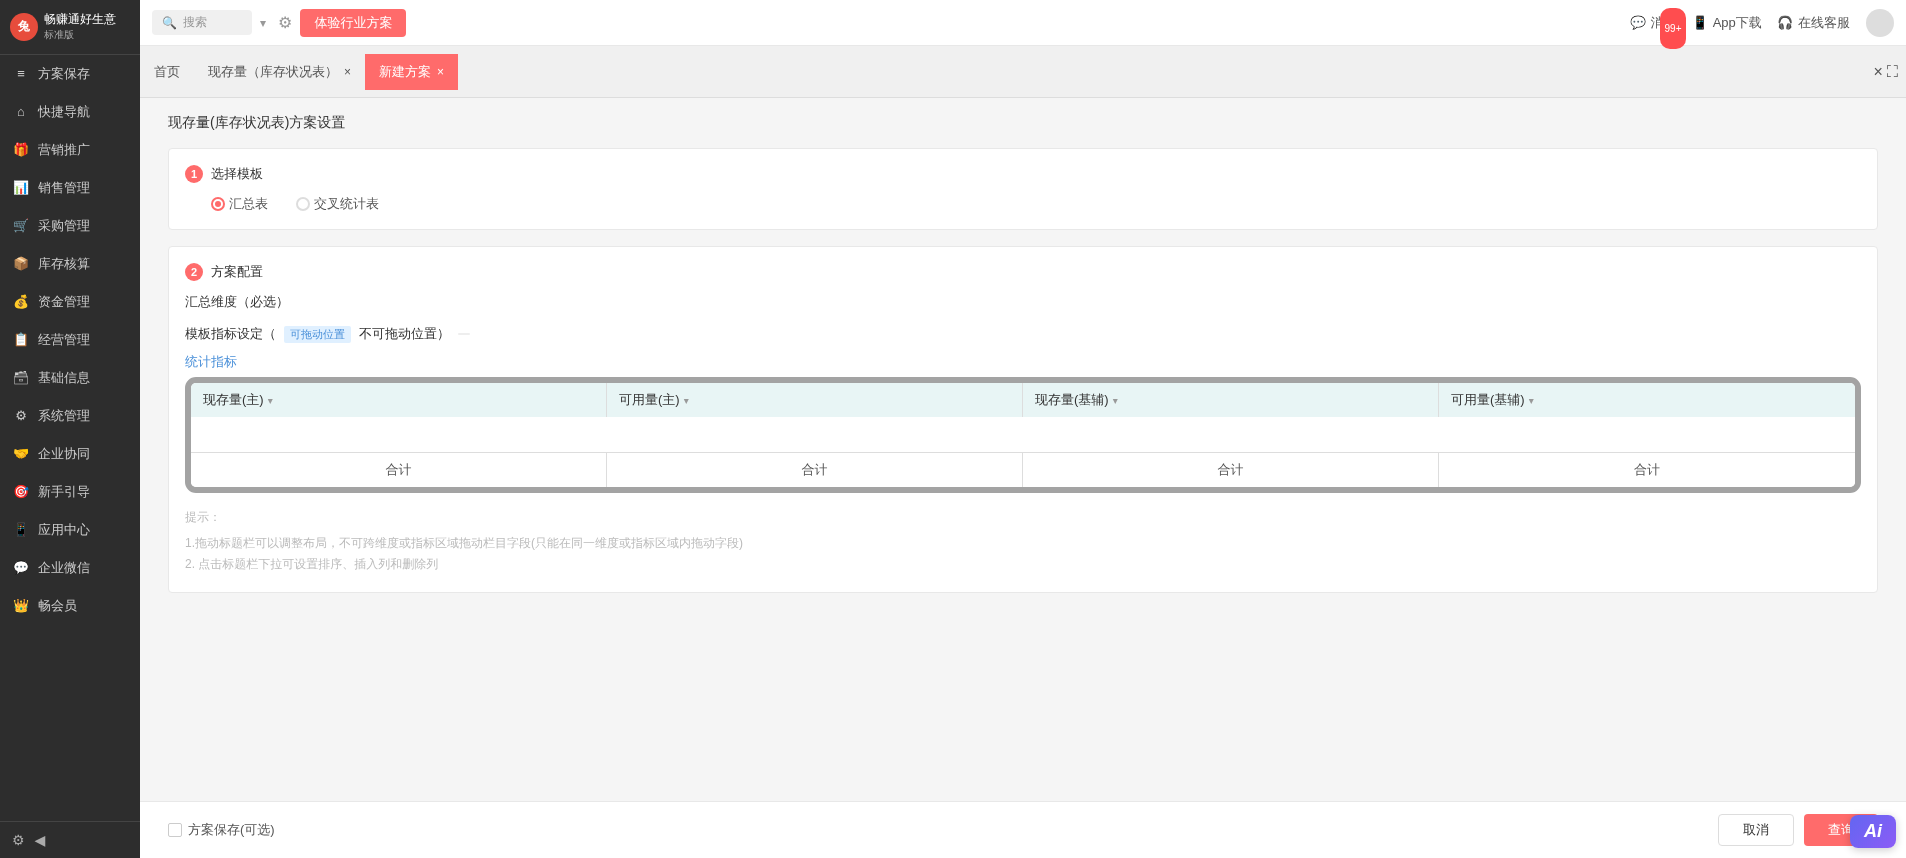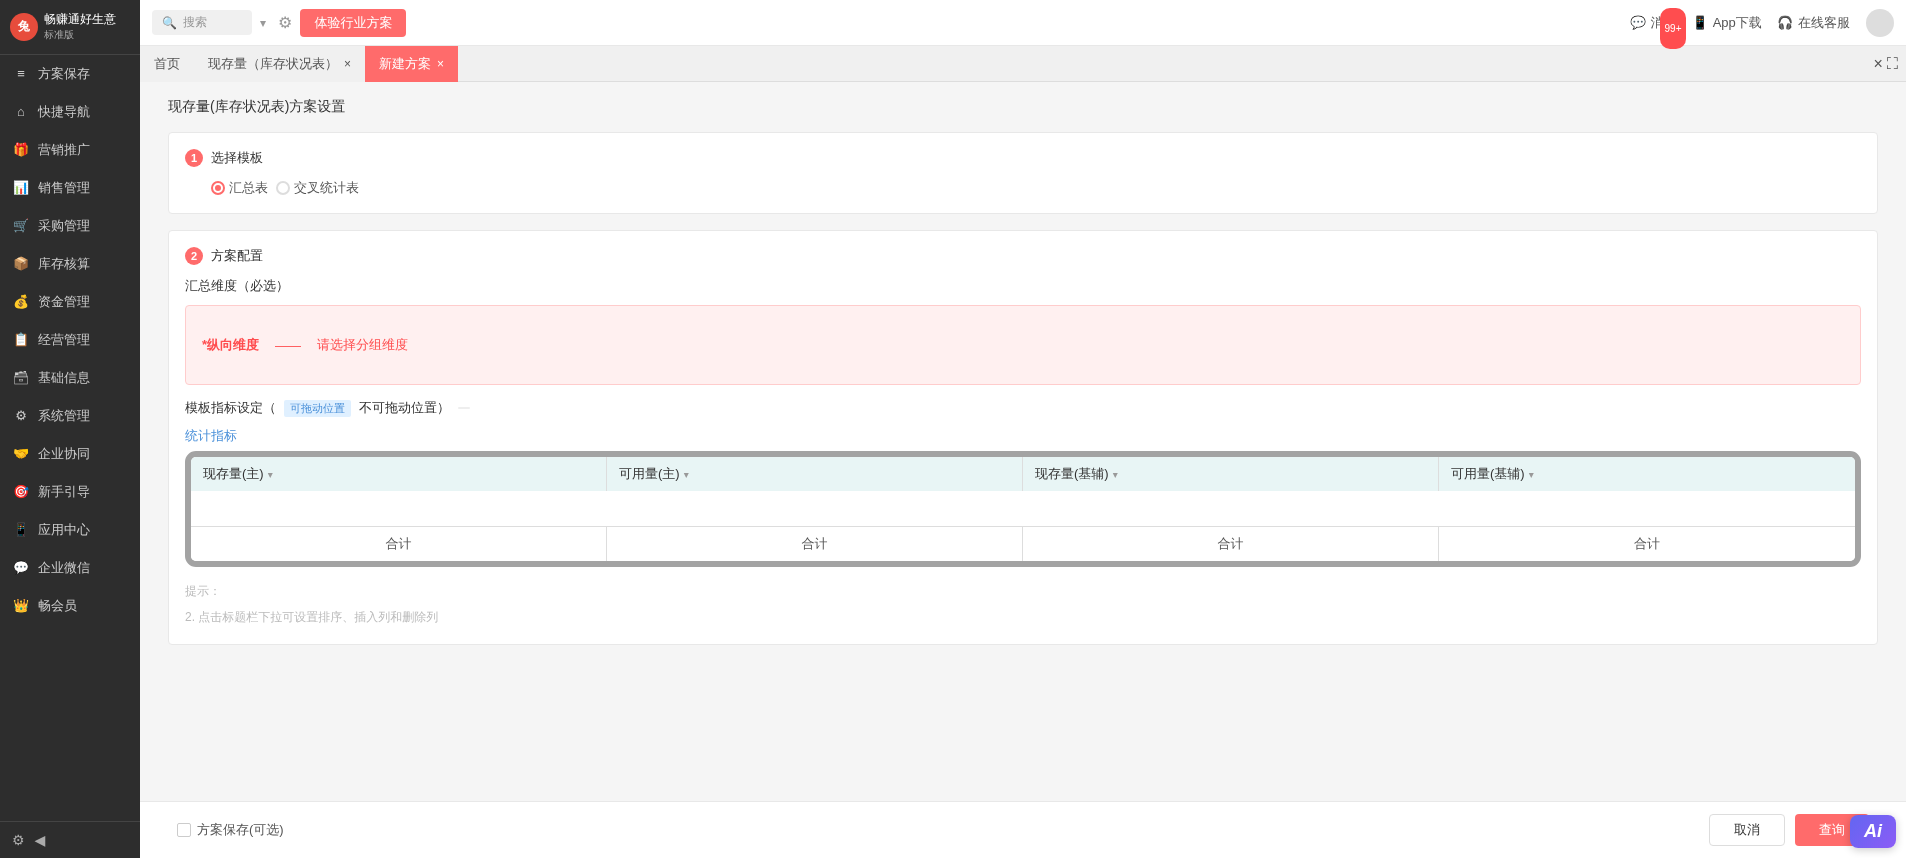--- a/index.html
+++ b/index.html
@@ -96,21 +96,21 @@
     }
     .topbar-app { display: flex; align-items: center; gap: 4px; color: #555; font-size: 13px; cursor: pointer; }
     .topbar-service { display: flex; align-items: center; gap: 4px; color: #555; font-size: 13px; cursor: pointer; }
     .topbar-avatar { width: 28px; height: 28px; background: #ddd; border-radius: 50%; }
 
     
     .tabs-bar {
       background: #f0f0f0;
       display: flex; align-items: center;
       padding: 4px 0;
-      height: 36px;
+      height: 52px;
       border-bottom: 1px solid #ddd;
     }
     .tab {
       display: flex; align-items: center; gap: 6px;
       padding: 0 14px;
       height: 36px;
       cursor: pointer;
       font-size: 13px;
       color: #555;
       background: #f0f0f0;
@@ -155,21 +155,21 @@
       width: 18px; height: 18px;
       background: #ff6b6b;
       color: white;
       border-radius: 50%;
       display: flex; align-items: center; justify-content: center;
       font-size: 11px; font-weight: bold; flex-shrink: 0;
     }
     .step-title { font-weight: 500; }
 
     
-    .radio-group { display: flex; align-items: center; gap: 8px; margin-left: 26px; }
+    .radio-group { display: flex; align-items: center; gap: 28px; margin-left: 26px; }
     .radio-item { display: flex; align-items: center; gap: 4px; cursor: pointer; color: #555; font-size: 13px; }
     .radio-dot {
       width: 14px; height: 14px;
       border-radius: 50%;
       border: 2px solid #ddd;
       display: flex; align-items: center; justify-content: center;
     }
     .radio-dot.checked { border-color: #ff6b6b; }
     .radio-dot.checked::after {
       content: '';
@@ -265,21 +265,21 @@
       font-size: 12px;
       color: #bbb;
       line-height: 1.8;
     }
     .tips-title { color: #bbb; margin-bottom: 4px; }
 
     
     .bottom-bar {
       background: #fff;
       border-top: 1px solid #e8e8e8;
-      padding: 12px 37px;
+      padding: 12px 28px;
       display: flex; align-items: center;
       gap: 12px;
     }
     .save-checkbox { display: flex; align-items: center; gap: 6px; cursor: pointer; color: #555; font-size: 13px; }
     .checkbox-box {
       width: 14px; height: 14px;
       border: 1px solid #ccc;
       border-radius: 2px;
     }
     .bottom-actions { margin-left: auto; display: flex; gap: 10px; }
@@ -470,25 +470,20 @@
     </div>
 
     <div class="section-card">
       <div class="step-label">
         <div class="step-num">2</div>
         <span class="step-title">方案配置</span>
       </div>
 
       <div class="sub-label">汇总维度（必选）</div>
 
-      <div class="required-area">
-        <span class="required-star">*纵向维度</span>
-        <span class="dash-line">——</span>
-        <span class="placeholder-text">请选择分组维度</span>
-      </div>
 
       <div class="indicator-settings">
         <div class="indicator-label">
           <span>模板指标设定（</span>
           <span class="draggable-badge">可拖动位置</span>
           <span>不可拖动位置）</span>
           <span class="non-draggable-badge"></span>
         </div>
 
         <div class="stats-section">
@@ -518,20 +513,21 @@
             <div class="stats-cell">合计</div>
                 <div class="stats-cell">合计</div>
                 <div class="stats-cell">合计</div>
                 <div class="stats-cell">合计</div>
               </div>
           </div>
         </div>
 
         <div class="tips">
           <div class="tips-title">提示：</div>
+          <div>1.拖动标题栏可以调整布局，不可跨维度或指标区域拖动栏目字段(只能在同一维度或指标区域内拖动字段)</div>
           <div>2. 点击标题栏下拉可设置排序、插入列和删除列</div>
         </div>
       </div>
     </div>
   </div>
 
   <div class="bottom-bar">
     <label class="save-checkbox">
       <div class="checkbox-box"></div>
       <span>方案保存(可选)</span>

